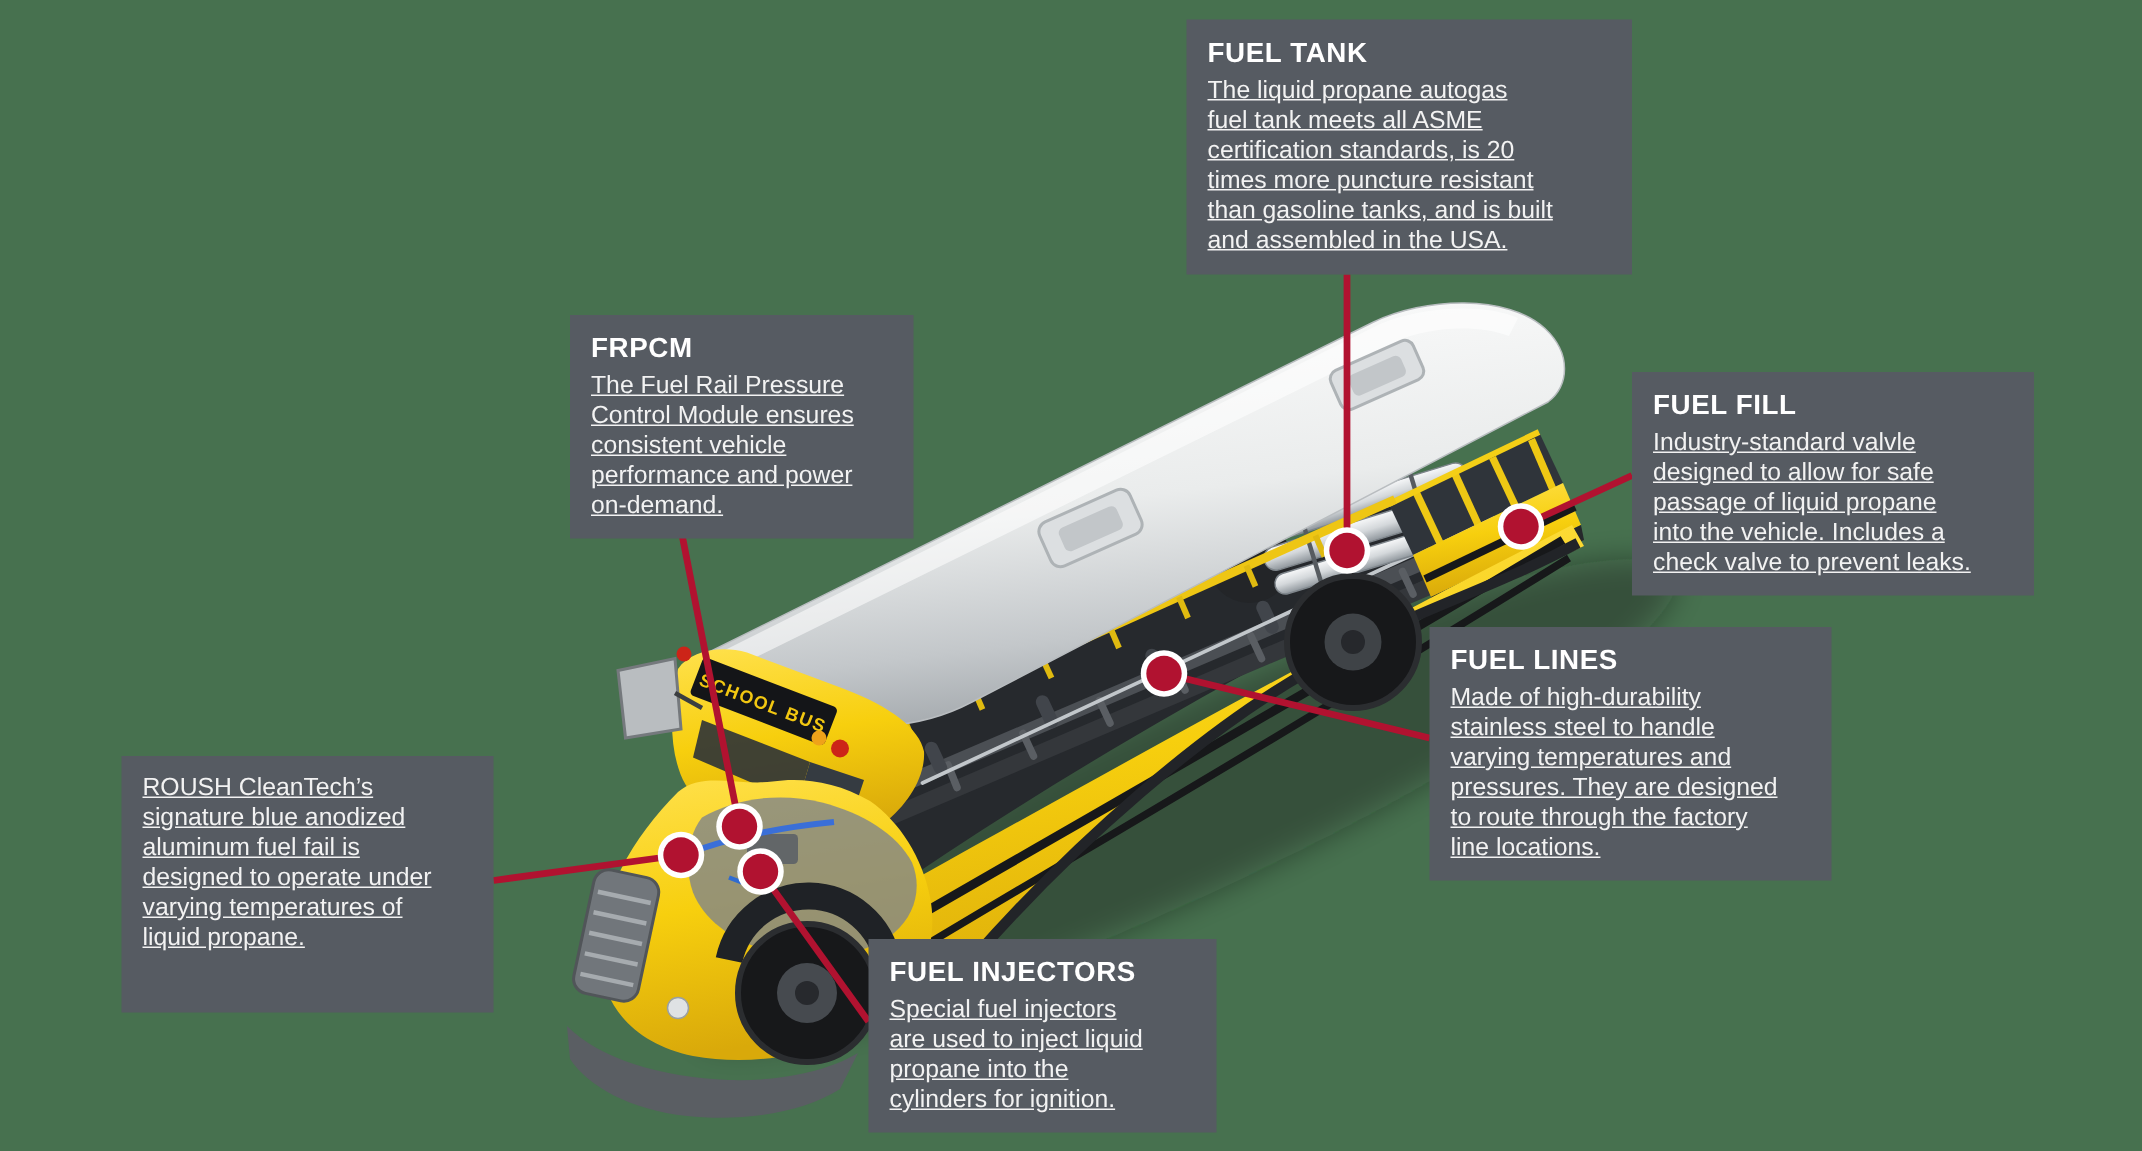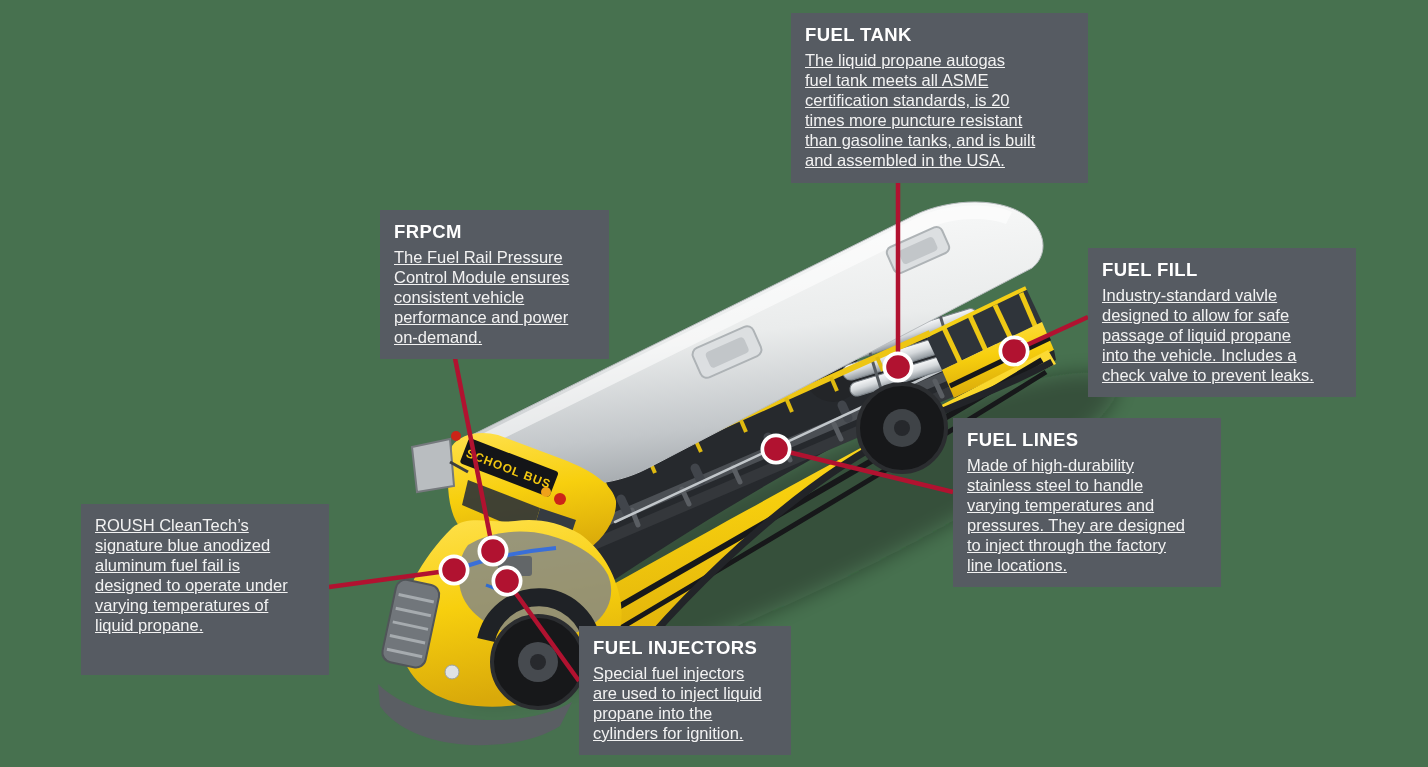--- a/index.html
+++ b/index.html
@@ -10,21 +10,21 @@
   .callout { position:absolute; background:var(--panel); color:#fff;
              padding:11px 14px 12px; box-sizing:border-box; z-index:3; }
   .co-title { font-weight:bold; font-size:18.5px; letter-spacing:0.4px;
               margin:0 0 4px 0; color:#ffffff; }
   .co-body { font-size:16.5px; line-height:20px; white-space:pre; color:#f2f2f2;text-decoration:underline; }
   .co-fuel-tank      { left:791px;  top:13px;  width:297px; min-height:170px; }
   .co-frpcm          { left:340px;  top:210px; width:229px; min-height:143px;margin-left:40px; }
   .co-fuel-fill      { left:1088px; top:248px; width:268px; min-height:140px; }
   .co-fuel-lines     { left:953px;  top:418px; width:268px; min-height:160px; }
   .co-fuel-rail      { left:81px;   top:504px; width:248px; min-height:171px; }
-  .co-fuel-injectors { left:579px;  top:626px; width:212px; min-height:129px; }
+  .co-fuel-injectors { left:579px;  top:626px; width:232px; min-height:129px; }
   #connector-layer { z-index:2; pointer-events:none; }
   #bus-layer { z-index:1; }
 </style>
 </head>
 <body style="background: rgb(71, 113, 79);">
 
 <div class="stage">
 
   <svg id="bus-layer" class="layer" width="1428" height="767" viewBox="0 0 1428 767">
     <defs>
@@ -257,21 +257,21 @@
 passage of liquid propane
 into the vehicle. Includes a
 check valve to prevent leaks.</div>
   </div>
   <div class="callout co-fuel-lines">
     <div class="co-title">FUEL LINES</div>
     <div class="co-body">Made of high-durability
 stainless steel to handle
 varying temperatures and
 pressures. They are designed
-to inject through the factory
+to route through the factory
 line locations.</div>
   </div>
   <div class="callout co-fuel-rail">
     <div class="co-body">ROUSH CleanTech’s
 signature blue anodized
 aluminum fuel fail is
 designed to operate under
 varying temperatures of
 liquid propane.</div>
   </div>

